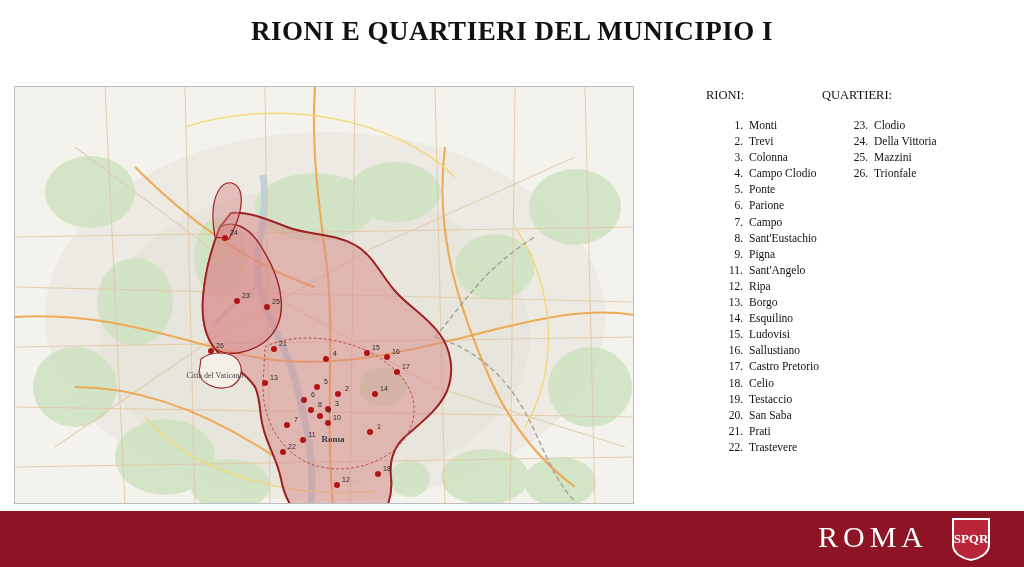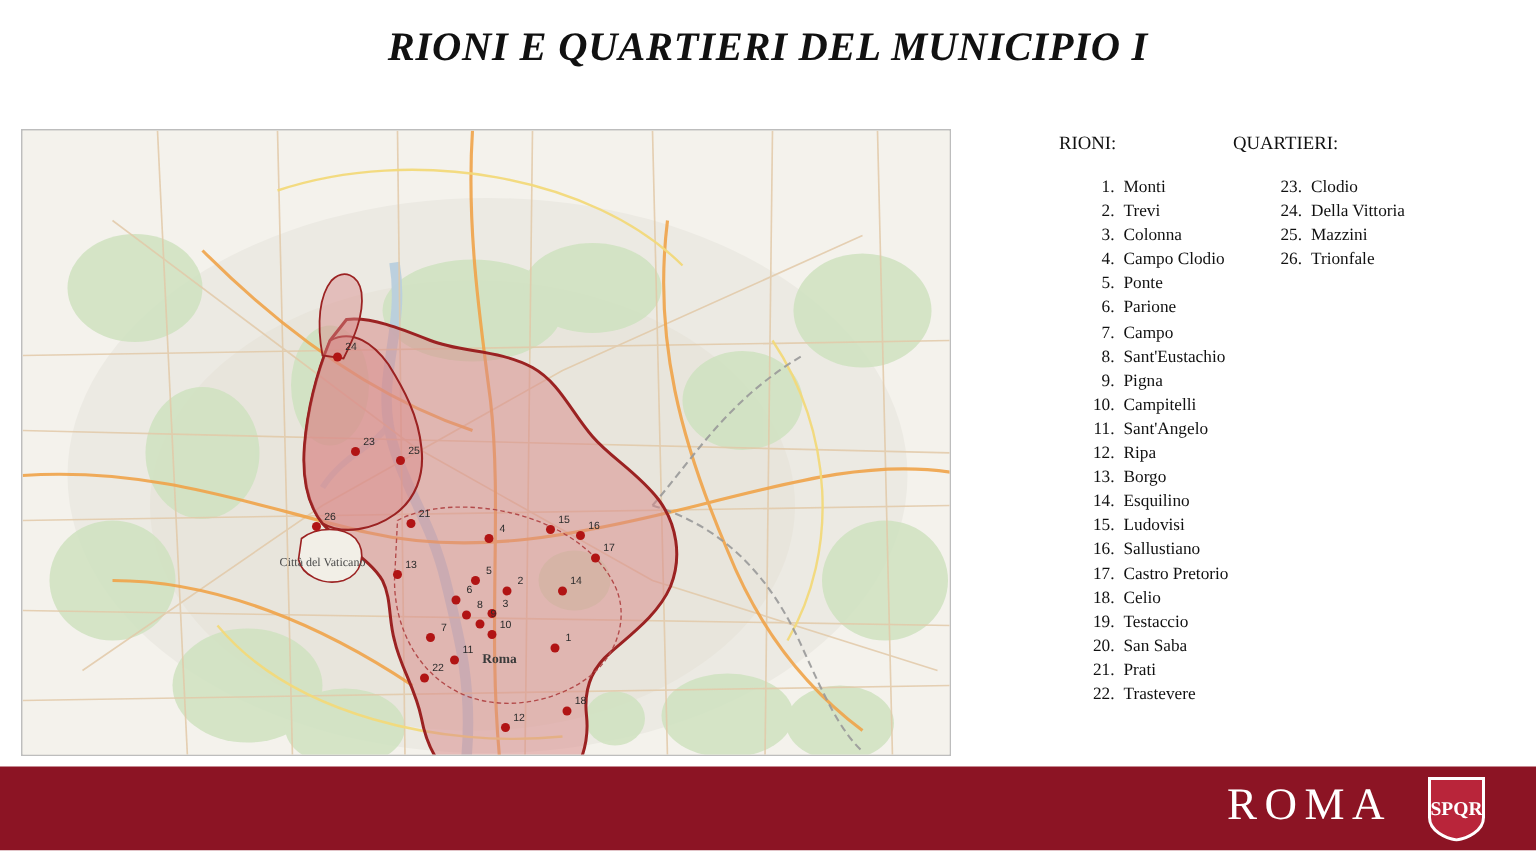--- a/index.html
+++ b/index.html
@@ -17,21 +17,20 @@
   }
   #title {
     position: absolute;
     top: 16px; left: 0; width: 1024px;
     text-align: center;
     font-family: "Liberation Serif", serif;
     font-weight: bold;
     font-size: 27px;
     letter-spacing: 0.5px;
     color: #111111;
-    font-style: italic;
   }
   
   #map-frame {
     position: absolute;
     left: 14px; top: 86px;
     width: 620px; height: 418px;
     border: 1px solid #bdbdbd;
     overflow: hidden;
     background: #f3f1ea;
   }
@@ -275,21 +274,20 @@
   <ul class="list" id="rioni-list">
       <li><span class="li-num">1.</span><span class="li-txt">Monti</span></li>
       <li><span class="li-num">2.</span><span class="li-txt">Trevi</span></li>
       <li><span class="li-num">3.</span><span class="li-txt">Colonna</span></li>
       <li><span class="li-num">4.</span><span class="li-txt">Campo Clodio</span></li>
       <li><span class="li-num">5.</span><span class="li-txt">Ponte</span></li>
       <li><span class="li-num">6.</span><span class="li-txt">Parione</span></li>
       <li><span class="li-num">7.</span><span class="li-txt">Campo</span></li>
       <li><span class="li-num">8.</span><span class="li-txt">Sant'Eustachio</span></li>
       <li><span class="li-num">9.</span><span class="li-txt">Pigna</span></li>
-      <li><span class="li-num">10.</span><span class="li-txt">Campitelli</span></li>
       <li><span class="li-num">11.</span><span class="li-txt">Sant'Angelo</span></li>
       <li><span class="li-num">12.</span><span class="li-txt">Ripa</span></li>
       <li><span class="li-num">13.</span><span class="li-txt">Borgo</span></li>
       <li><span class="li-num">14.</span><span class="li-txt">Esquilino</span></li>
       <li><span class="li-num">15.</span><span class="li-txt">Ludovisi</span></li>
       <li><span class="li-num">16.</span><span class="li-txt">Sallustiano</span></li>
       <li><span class="li-num">17.</span><span class="li-txt">Castro Pretorio</span></li>
       <li><span class="li-num">18.</span><span class="li-txt">Celio</span></li>
       <li><span class="li-num">19.</span><span class="li-txt">Testaccio</span></li>
       <li><span class="li-num">20.</span><span class="li-txt">San Saba</span></li>

